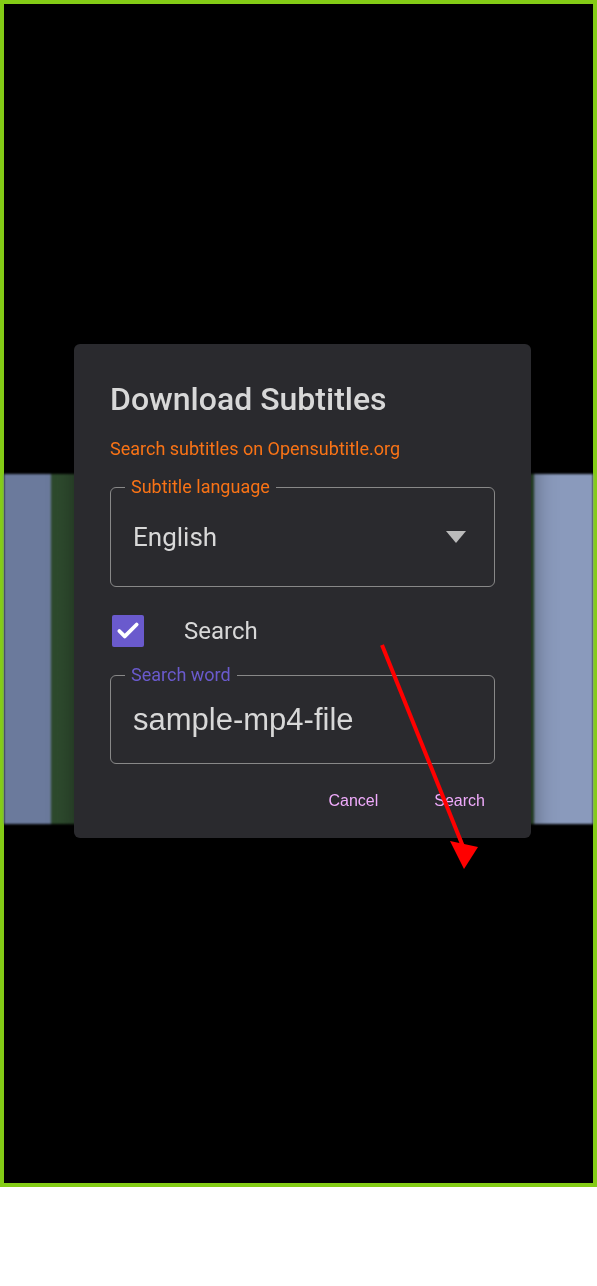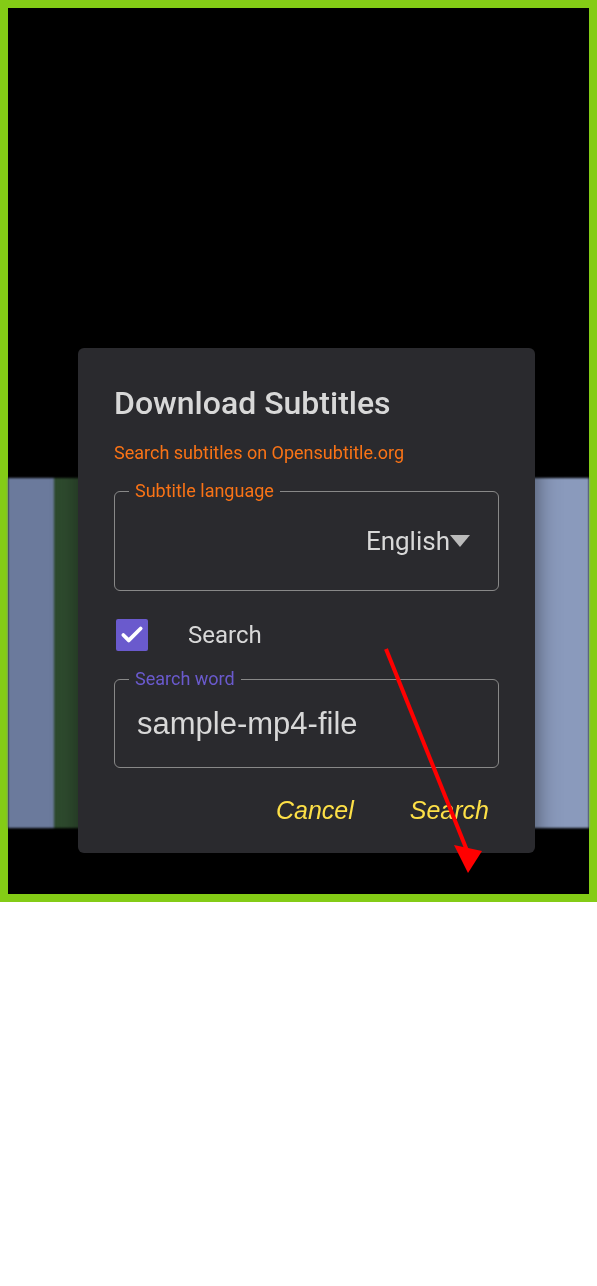--- a/index.html
+++ b/index.html
@@ -9,22 +9,22 @@
   }
   html, body {
     width: 597px;
     height: 1286px;
     background: #fff;
     font-family: Roboto, Arial, sans-serif;
     overflow: hidden;
   }
   .outer-frame {
     width: 597px;
-    height: 902px;
-    border: 8px solid #84cc16;
+    height: 1187px;
+    border: 4px solid #84cc16;
     position: relative;
     background: #000;
   }
   .video-bg {
     position: absolute;
     top: 470px;
     left: 0;
     right: 0;
     height: 350px;
     background: linear-gradient(to right,
@@ -72,21 +72,21 @@
     padding: 0 6px;
     font-size: 18px;
     color: #f97316;
   }
   .fieldset-label.accent {
     color: #6a5acd;
   }
   .dropdown-row {
     display: flex;
     align-items: center;
-    justify-content: flex-end;
+    justify-content: space-between;
   }
   .dropdown-value {
     font-size: 26px;
     color: #d8d8d8;
   }
   .dropdown-caret {
     width: 0;
     height: 0;
     border-left: 10px solid transparent;
     border-right: 10px solid transparent;
@@ -126,27 +126,26 @@
     outline: none;
   }
   .dialog-actions {
     display: flex;
     justify-content: flex-end;
     gap: 56px;
     margin-top: 28px;
     padding-right: 10px;
   }
   .dialog-btn {
-    font-size: 25px;
+    font-size: 16px;
     font-weight: 500;
-    color: #fde047;
+    color: #f0abfc;
     background: none;
     border: none;
     cursor: pointer;
-    font-style: italic;
   }
   .arrow-svg {
     position: absolute;
     top: 635px;
     left: 370px;
     width: 110px;
     height: 250px;
     pointer-events: none;
   }
 </style>

